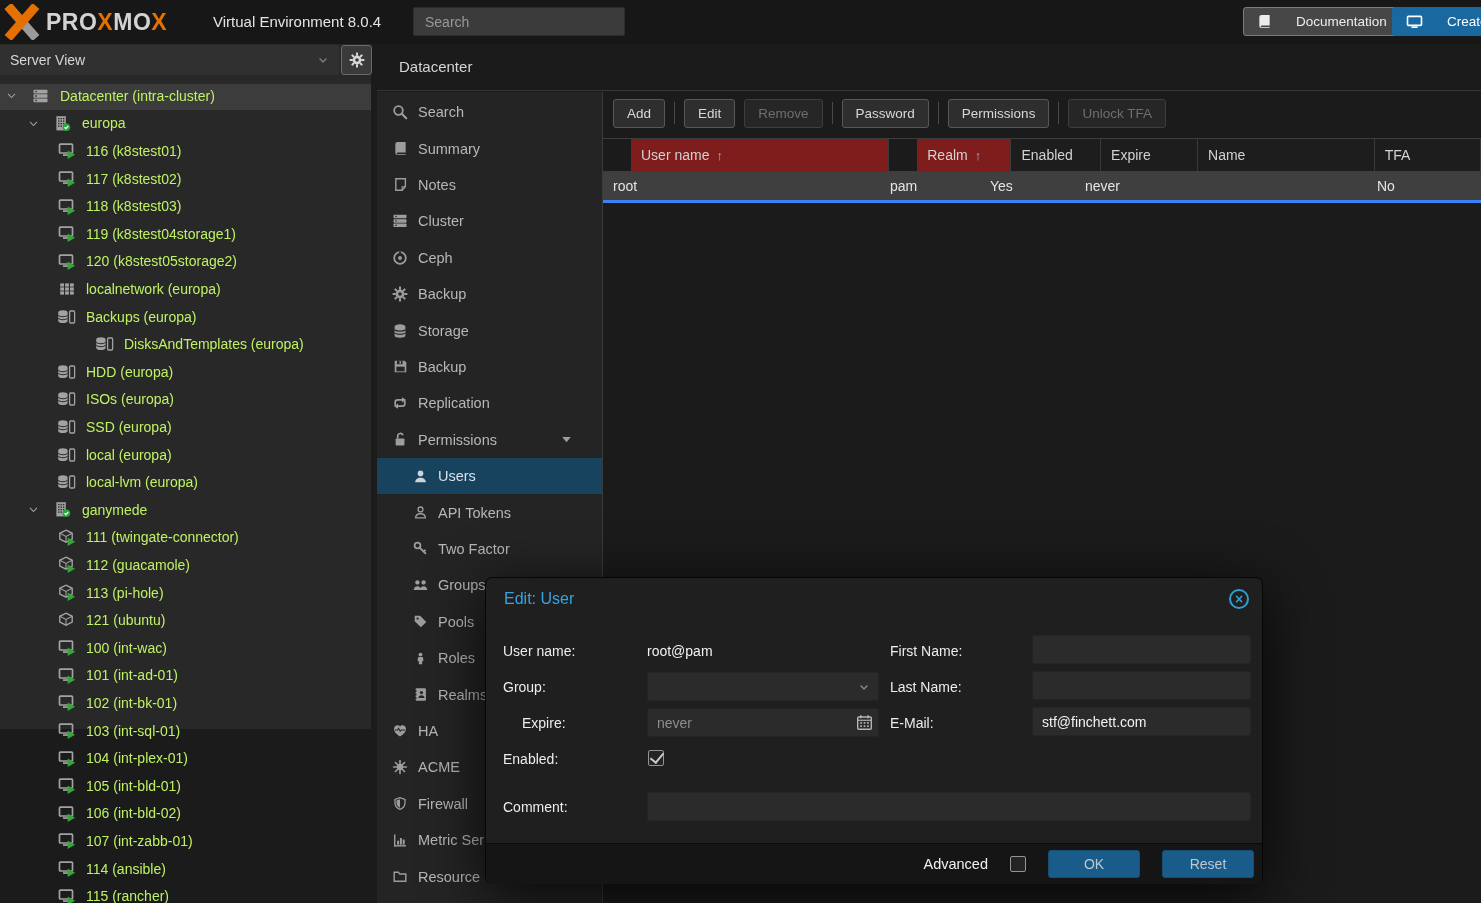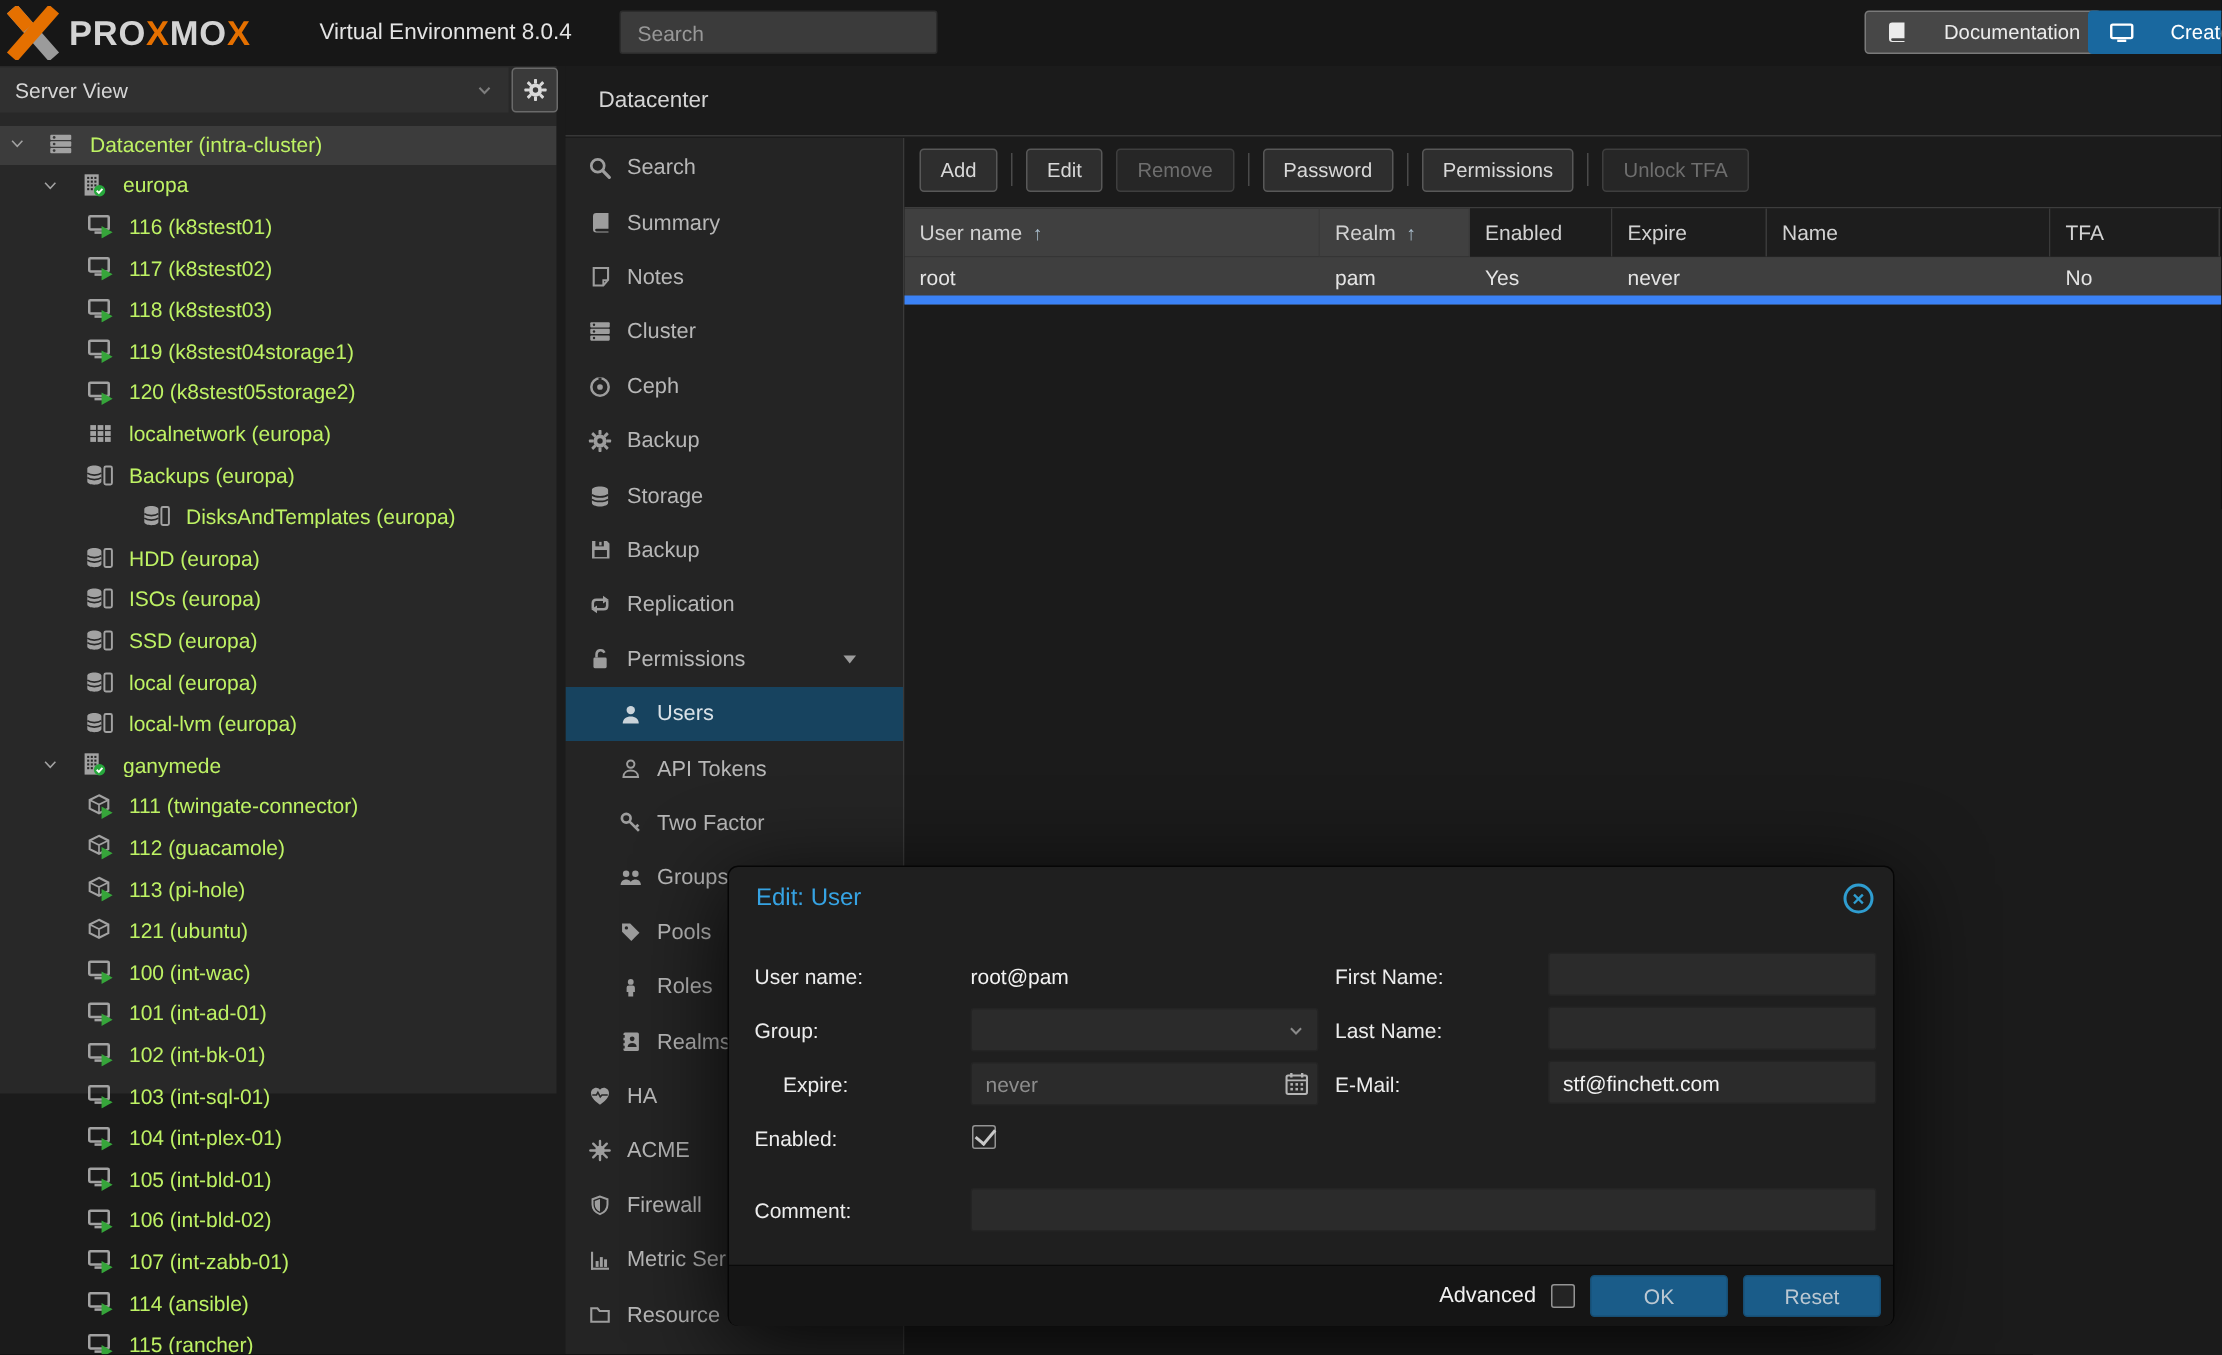--- a/index.html
+++ b/index.html
@@ -59,23 +59,23 @@
   #toolbar { position:absolute; left:10px; top:6px; height:30px; display:flex; align-items:center; gap:9px; }
   .tb-btn { height:29px; padding:0 13px; display:flex; align-items:center; background:#2e2e2e;
     border:1px solid #585858; border-radius:3px; color:#d8d8d8; font-size:13.5px; cursor:pointer; white-space:nowrap; }
   .tb-btn.disabled { color:#6e6e6e; border-color:#3e3e3e; background:#262626; cursor:default; }
   .tb-sep { width:1px; height:22px; background:#4a4a4a; }
 
   #table { position:absolute; left:0; top:46px; width:878px; }
   #thead { display:flex; border-top:1px solid #3d3d3d; border-bottom:1px solid #3d3d3d; height:34px; }
   .th { background:#1d1d1d; color:#d2d2d2; font-size:14px; display:flex; align-items:center; gap:7px;
     padding:0 10px; border-right:1px solid #3a3a3a; cursor:pointer; }
-  .th.sorted { background:#404040; }
+  .th.sorted { background:#7f1d1d;margin-left:28px; }
   .th .arrow { color:#a9bccb; font-size:13px; }
-  #trow { display:flex; height:31px; background:#3f3f3f; border-bottom:6px solid #3b82f6; cursor:pointer; }
+  #trow { display:flex; height:31px; background:#3f3f3f; border-bottom:3px solid #3b82f6; cursor:pointer; }
   .td { color:#e4e4e4; font-size:14px; display:flex; align-items:center; padding:0 10px;
     white-space:nowrap; overflow:hidden; }
 
   
   #modal { left:485px; top:577px; width:778px; height:307px; background:#1f1f1f; border:1px solid #060606;
     border-radius:7px; box-shadow:0 12px 60px rgba(0,0,0,.8); }
   #modal-title { position:absolute; left:18px; top:12px; font-size:16px; color:#36a3e3; }
   #modal-close { position:absolute; right:13px; top:11px; width:20px; height:20px; border:2px solid #2f9dd0;
     border-radius:50%; color:#2f9dd0; display:flex; align-items:center; justify-content:center;
     font-size:14px; font-weight:700; cursor:pointer; line-height:1; }
@@ -92,21 +92,21 @@
   .expire-wrap input { flex:1; background:transparent; border:none; outline:none; color:#f2f2f2;
     font-size:14px; padding:0 9px; min-width:0; }
   .expire-wrap input::placeholder { color:#8d8d8d; }
   .expire-wrap .cal { width:28px; color:#b5b5b5; display:flex; justify-content:center; cursor:pointer; }
   .checkbox { position:absolute; width:16px; height:16px; border:1px solid #949494; background:#242424;
     border-radius:2px; cursor:pointer; }
   .checkbox.checked::after { content:""; position:absolute; left:4px; top:-1px; width:6px; height:11px;
     border:solid #c9c9c9; border-width:0 2px 2px 0; transform:rotate(40deg); }
   #modal-footer { position:absolute; left:0; top:265px; width:776px; height:41px; background:#151515;
     border-top:1px solid #0a0a0a; border-radius:0 0 6px 6px; display:flex; align-items:center;
-    justify-content:flex-end; padding-right:8px; gap:10px; }
+    justify-content:flex-end; padding-right:8px; gap:22px; }
   #adv-label { color:#f0f0f0; font-size:14.5px; }
   #adv-check { position:static; flex:none; }
   .m-btn { width:92px; height:28px; background:#1a5c89; border:1px solid #164e74; border-radius:3px;
     color:#bcc8d2; font-size:14px; display:flex; align-items:center; justify-content:center; cursor:pointer; }
 </style>
 </head>
 <body>
 
 <div id="app">
 

